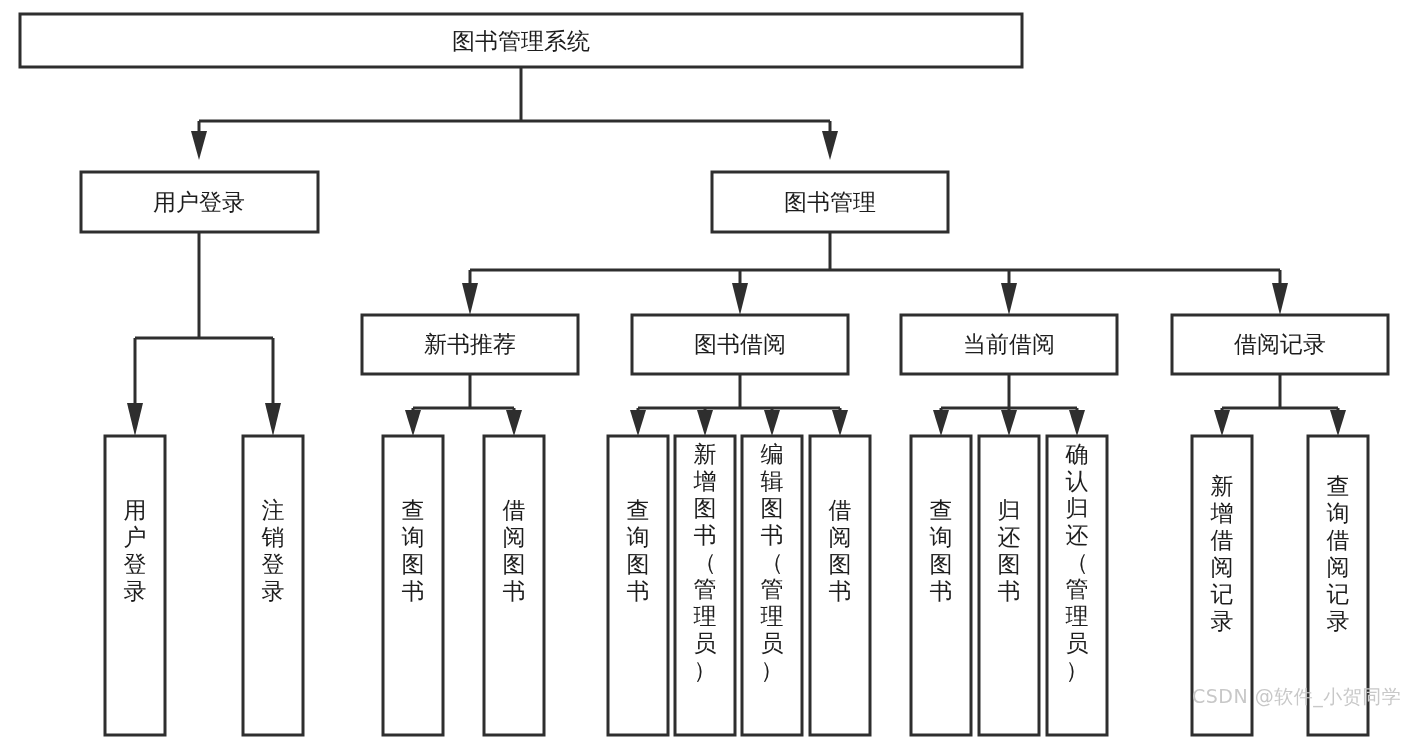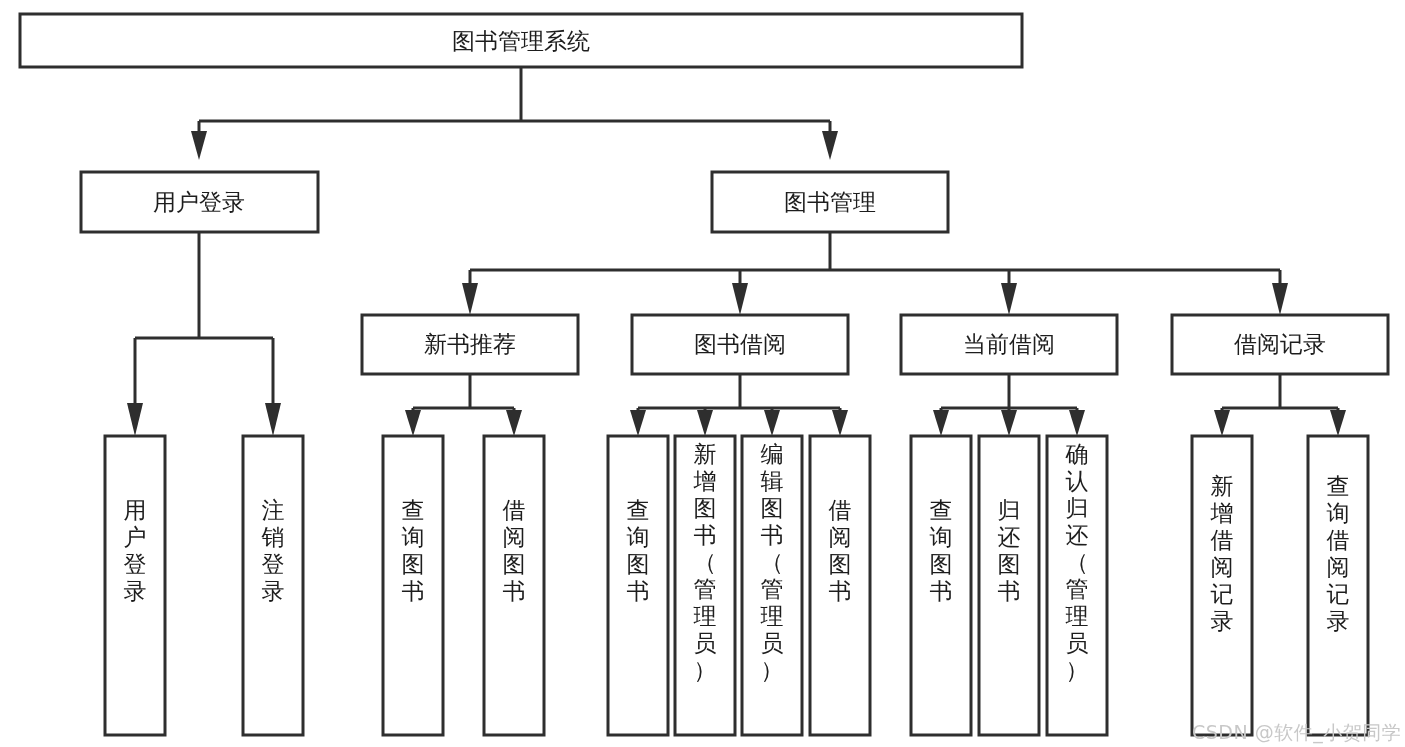--- a/index.html
+++ b/index.html
@@ -56,21 +56,21 @@
     white-space: pre;
   }
   .watermark-text {
     position: absolute;
     font-family: "DejaVu Sans", "Liberation Sans", sans-serif;
     font-size: 19px;
     color: #c8c8c8;
     letter-spacing: 0.5px;
     white-space: nowrap;
     left: 1192px;
-    top: 720px;
+    top: 684px;
   }
 </style>
 </head>
 <body>
 
 <div id="diagram-root">
 
   <svg class="flow" viewBox="0 0 1405 747" xmlns="http://www.w3.org/2000/svg">
 
     <g>

